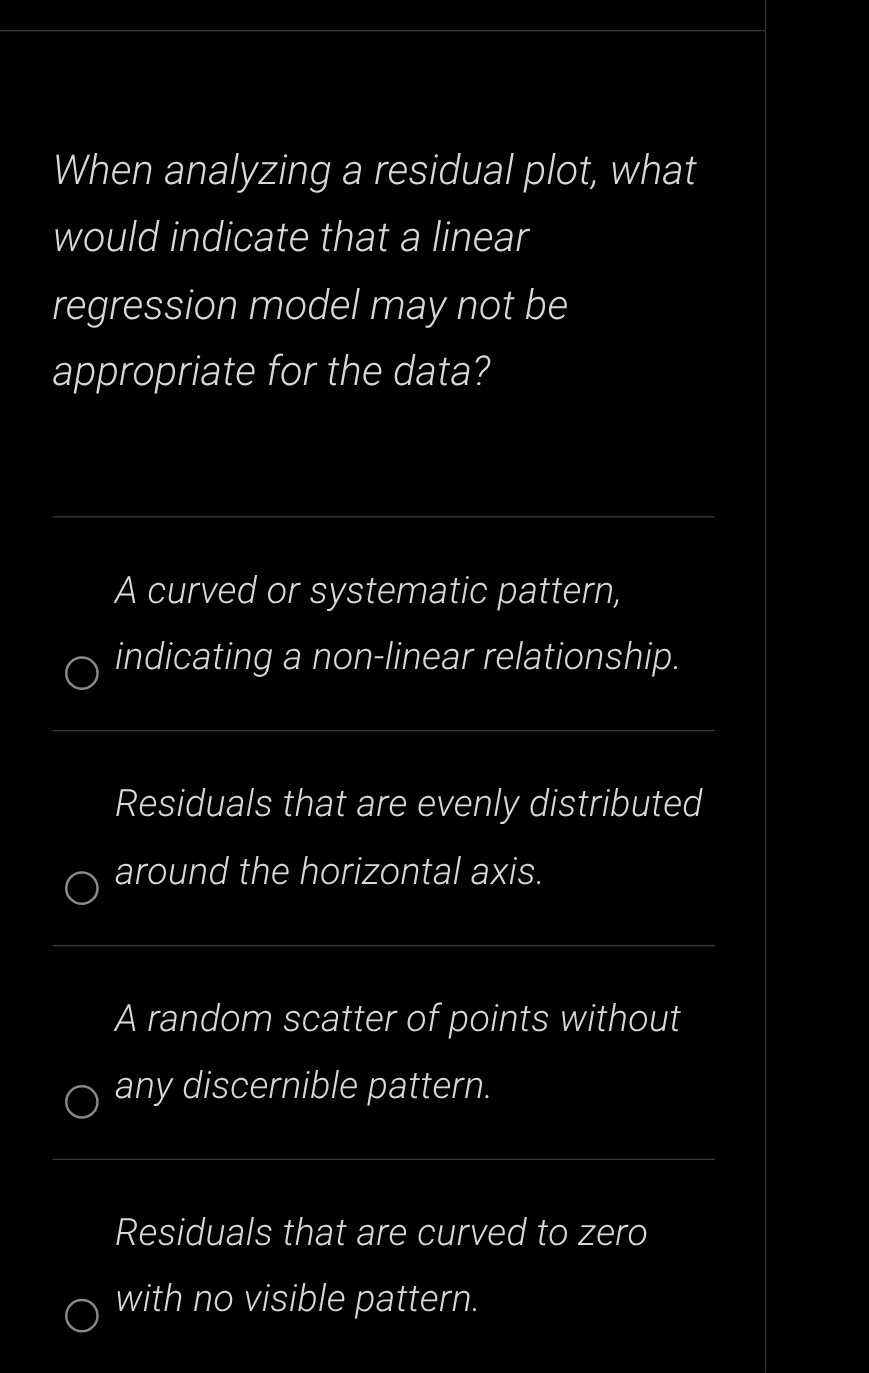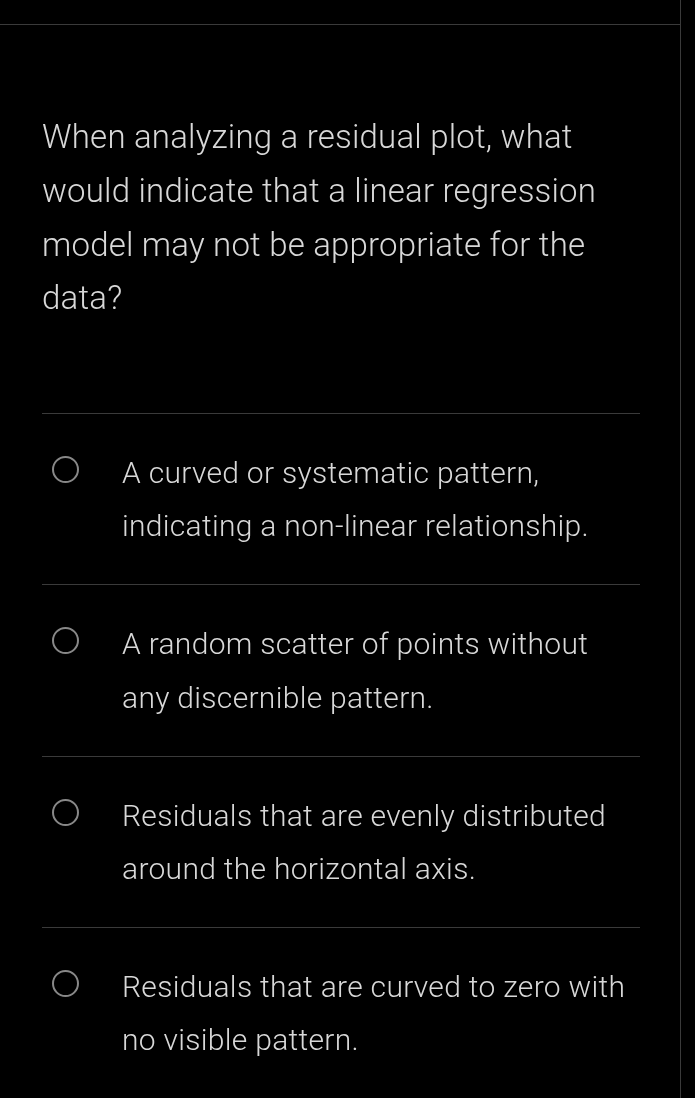--- a/index.html
+++ b/index.html
@@ -14,25 +14,26 @@
       font-family: -apple-system, BlinkMacSystemFont, 'Segoe UI', Roboto, Helvetica, Arial, sans-serif;
       color: #d0d0d0;
       overflow: hidden;
     }
     .outer-container {
       width: 100%;
       height: 100%;
       display: flex;
     }
     .question-panel {
-      width: 681px;
+      width: 613px;
       height: 100%;
       border-right: 1px solid #3a3a3a;
       display: flex;
       flex-direction: column;
+      font-style: italic;
     }
     .top-border {
       height: 32px;
       border-bottom: 1px solid #3a3a3a;
     }
     .content-area {
       padding: 85px 40px 0 42px;
       flex: 1;
     }
     .question-text {
@@ -41,24 +42,24 @@
       line-height: 1.63;
       color: #d8d8d8;
       margin-bottom: 88px;
       letter-spacing: 0.2px;
     }
     .options-container {
       border-top: 1px solid #3a3a3a;
     }
     .option-row {
       display: flex;
-      align-items: flex-start;
+      align-items: flex-end;
       padding: 32px 8px 32px 8px;
       border-bottom: 1px solid #3a3a3a;
-      gap: 43px;
+      gap: 13px;
     }
     .option-row:last-child {
       border-bottom: none;
     }
     .radio-circle {
       flex-shrink: 0;
       width: 27px;
       height: 27px;
       border: 2.5px solid #888888;
       border-radius: 50%;
@@ -85,25 +86,25 @@
     <div class="top-border"></div>
     <div class="content-area">
       <div class="question-text">When analyzing a residual plot, what would indicate that a linear regression model may not be appropriate for the data?</div>
       <div class="options-container">
         <div class="option-row">
           <div class="radio-circle"></div>
           <div class="option-text">A curved or systematic pattern, indicating a non-linear relationship.</div>
         </div>
         <div class="option-row">
           <div class="radio-circle"></div>
-          <div class="option-text">A random scatter of points without any discernible pattern.</div>
+          <div class="option-text">Residuals that are evenly distributed around the horizontal axis.</div>
         </div>
         <div class="option-row">
           <div class="radio-circle"></div>
-          <div class="option-text">Residuals that are evenly distributed around the horizontal axis.</div>
+          <div class="option-text">A random scatter of points without any discernible pattern.</div>
         </div>
         <div class="option-row">
           <div class="radio-circle"></div>
           <div class="option-text">Residuals that are curved to zero with no visible pattern.</div>
         </div>
       </div>
     </div>
   </div>
   <div class="right-strip"></div>
 </div>

